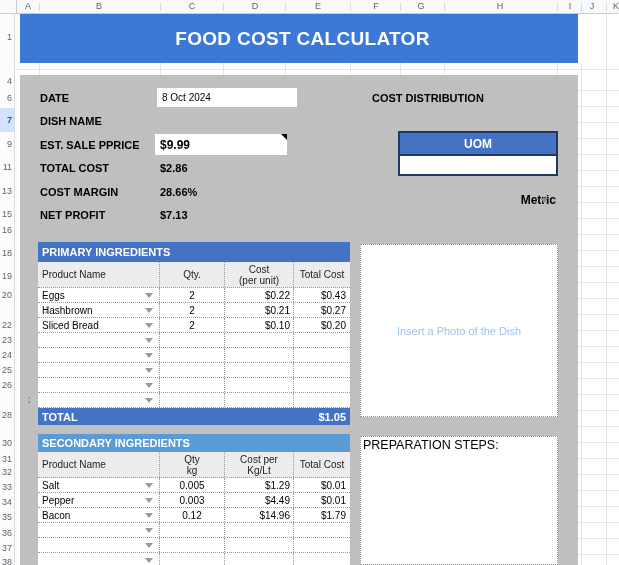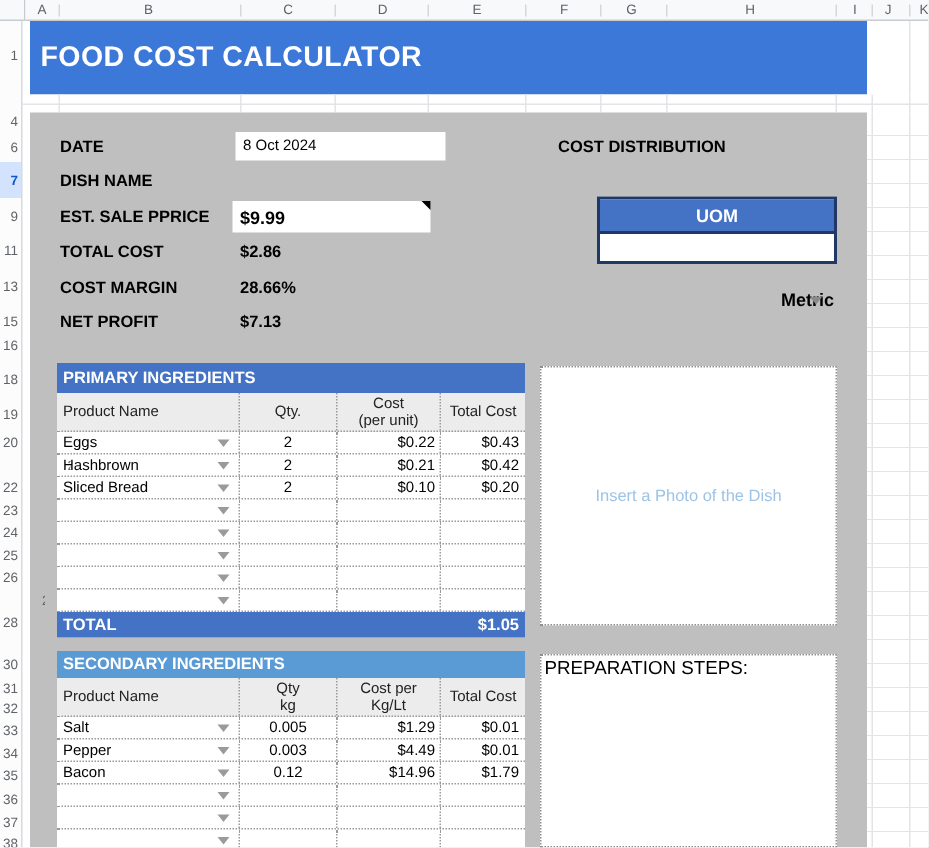--- a/index.html
+++ b/index.html
@@ -24,21 +24,21 @@
   .strip23 .vtick{position:absolute;top:0;width:1px;height:100%;background:var(--grid-line);}
   .right-top{left:578px;top:14px;width:41px;height:49px;background:#fff;}
   .right-top .vline{position:absolute;left:28px;top:0;width:1px;height:100%;background:var(--grid-line);}
   .right-cells{left:578px;top:75px;width:41px;height:490px;
                background:repeating-linear-gradient(to bottom,#fff 0 15px,var(--grid-line) 15px 16px);}
   .right-cells .vline{position:absolute;top:0;width:1px;height:100%;background:var(--grid-line);}
 
   
   .titlebar{left:20px;top:14px;width:558px;height:49px;background:var(--title-bar);color:#fff;
             font-weight:bold;font-size:19px;display:flex;align-items:center;padding-left:7px;
-            box-sizing:border-box;letter-spacing:.3px;}
+            box-sizing:border-box;letter-spacing:.3px;justify-content:center;}
   .panel{left:20px;top:75px;width:558px;height:490px;background:var(--panel-gray);}
 
   
   .flabel{font-weight:bold;font-size:11px;color:#000;height:13px;line-height:13px;white-space:nowrap;text-align:right;}
   .vbox{background:#fff;display:flex;align-items:center;padding-left:5px;box-sizing:border-box;font-size:10px;color:#000;}
   .vbox.big{font-weight:bold;font-size:12px;}
   .note-tri{position:absolute;right:0;top:0;width:0;height:0;border-top:6px solid #000;border-left:6px solid transparent;}
   .vtext{font-weight:bold;font-size:11px;height:13px;line-height:13px;}
 
   
@@ -169,21 +169,21 @@
       <div class="cell c-cost">$0.22</div>
       <div class="cell c-total">$0.43</div>
     </div>
     <div class="tbl-row">
       <div class="cell c-prod">
           <span>Hashbrown</span>
           <span class="dd"></span>
         </div>
       <div class="cell c-qty">2</div>
       <div class="cell c-cost">$0.21</div>
-      <div class="cell c-total">$0.42</div>
+      <div class="cell c-total">$0.27</div>
     </div>
     <div class="tbl-row">
       <div class="cell c-prod">
           <span>Sliced Bread</span>
           <span class="dd"></span>
         </div>
       <div class="cell c-qty">2</div>
       <div class="cell c-cost">$0.10</div>
       <div class="cell c-total">$0.20</div>
     </div>

